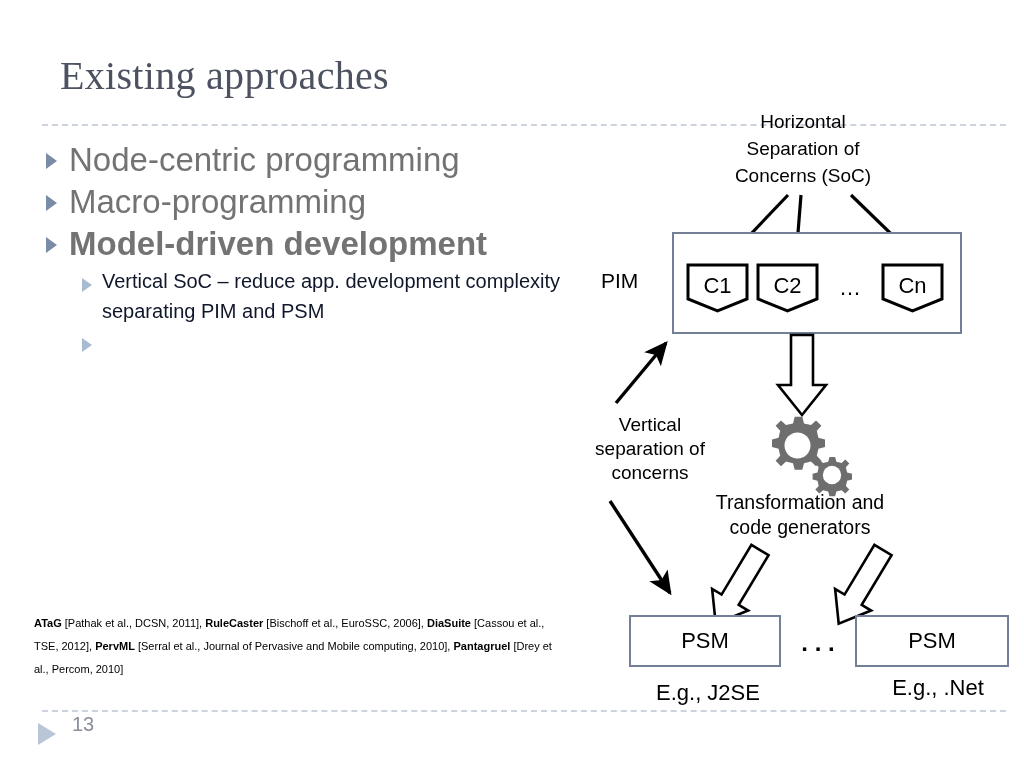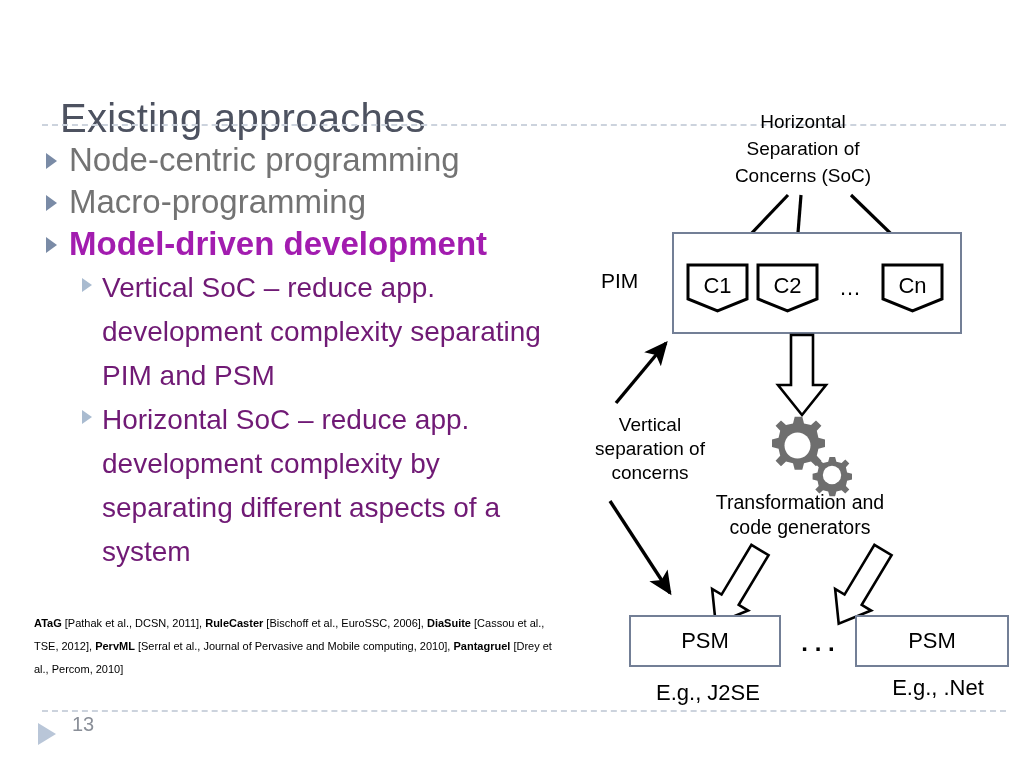--- a/index.html
+++ b/index.html
@@ -16,26 +16,25 @@
     height: 768px;
     background: #ffffff;
     overflow: hidden;
   }
 
   
   #slide-title {
     position: absolute;
     left: 60px;
     top: 52px;
-    font-family: Liberation Sans, sans-serif;
+    font-family: Liberation Serif, serif;
     font-size: 40px;
     color: #4d5260;
     letter-spacing: 0.3px;
     white-space: nowrap;
-    margin-top: 44px;
   }
 
   
   .divider {
     position: absolute;
     left: 42px;
     right: 18px;
     height: 0;
     border-top: 2px dashed #ccd3dd;
   }
@@ -71,27 +70,27 @@
     border-left: 10px solid #a9bbd0;
     margin-top: 12px;
     margin-right: 10px;
   }
   .b1-text {
     font-size: 33px;
     line-height: 40px;
     color: #737373;
   }
   .b1-text.accent {
-    color: #a21caf;
+    color: #737373;
     font-weight: bold;
   }
   .b2-text {
-    font-size: 28px;
-    line-height: 44px;
-    color: #701a75;
+    font-size: 20px;
+    line-height: 30px;
+    color: #0f172a;
   }
 
   
   #references {
     position: absolute;
     left: 34px;
     top: 612px;
     width: 530px;
     font-size: 11px;
     line-height: 23px;
@@ -159,21 +158,20 @@
       <span class="b1-text accent">Model-driven development</span>
     </div>
 
     <div class="bullet-row bullet-l2">
       <span class="tri tri-l2"></span>
       <span class="b2-text">Vertical SoC – reduce app. development complexity separating PIM and PSM</span>
     </div>
 
     <div class="bullet-row bullet-l2">
       <span class="tri tri-l2"></span>
-      <span class="b2-text">Horizontal SoC – reduce app. development complexity by separating different aspects of a system</span>
     </div>
 
   </div>
 
   <div id="references"><b>ATaG</b><span>  [Pathak et al.,  DCSN, 2011],  </span><b>RuleCaster</b><span> [Bischoff et al.,  EuroSSC, 2006],  </span><b>DiaSuite</b><span>  [Cassou et al.,  TSE, 2012],  </span><b>PervML</b><span> [Serral et al.,  Journal of Pervasive and Mobile computing, 2010],  </span><b>Pantagruel</b><span> [Drey et al.,  Percom, 2010]</span></div>
 
   <div id="corner-tri"></div>
   <div id="slide-number">13</div>
 
   <div id="diagram">

